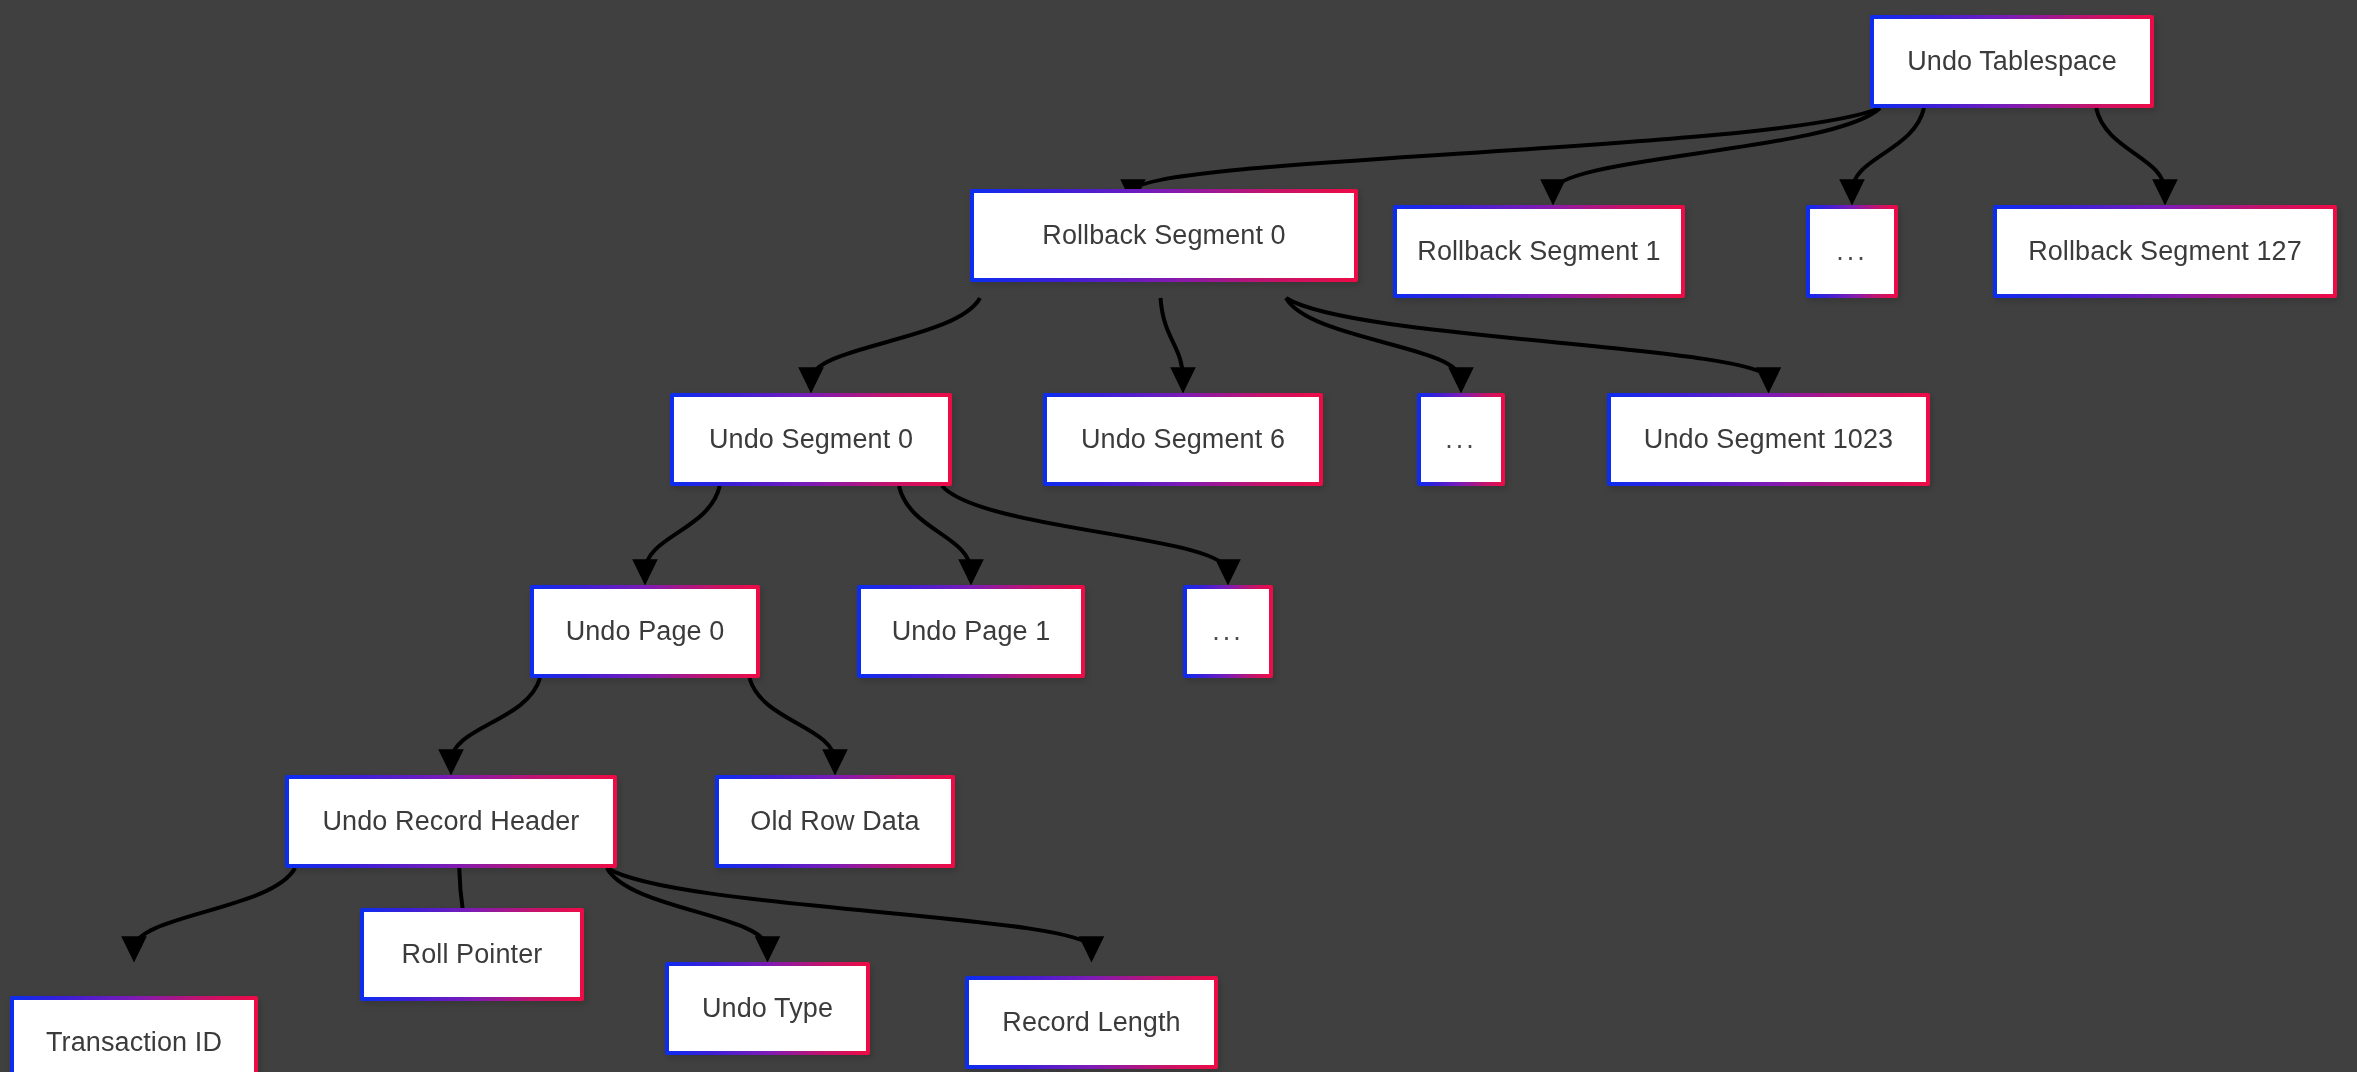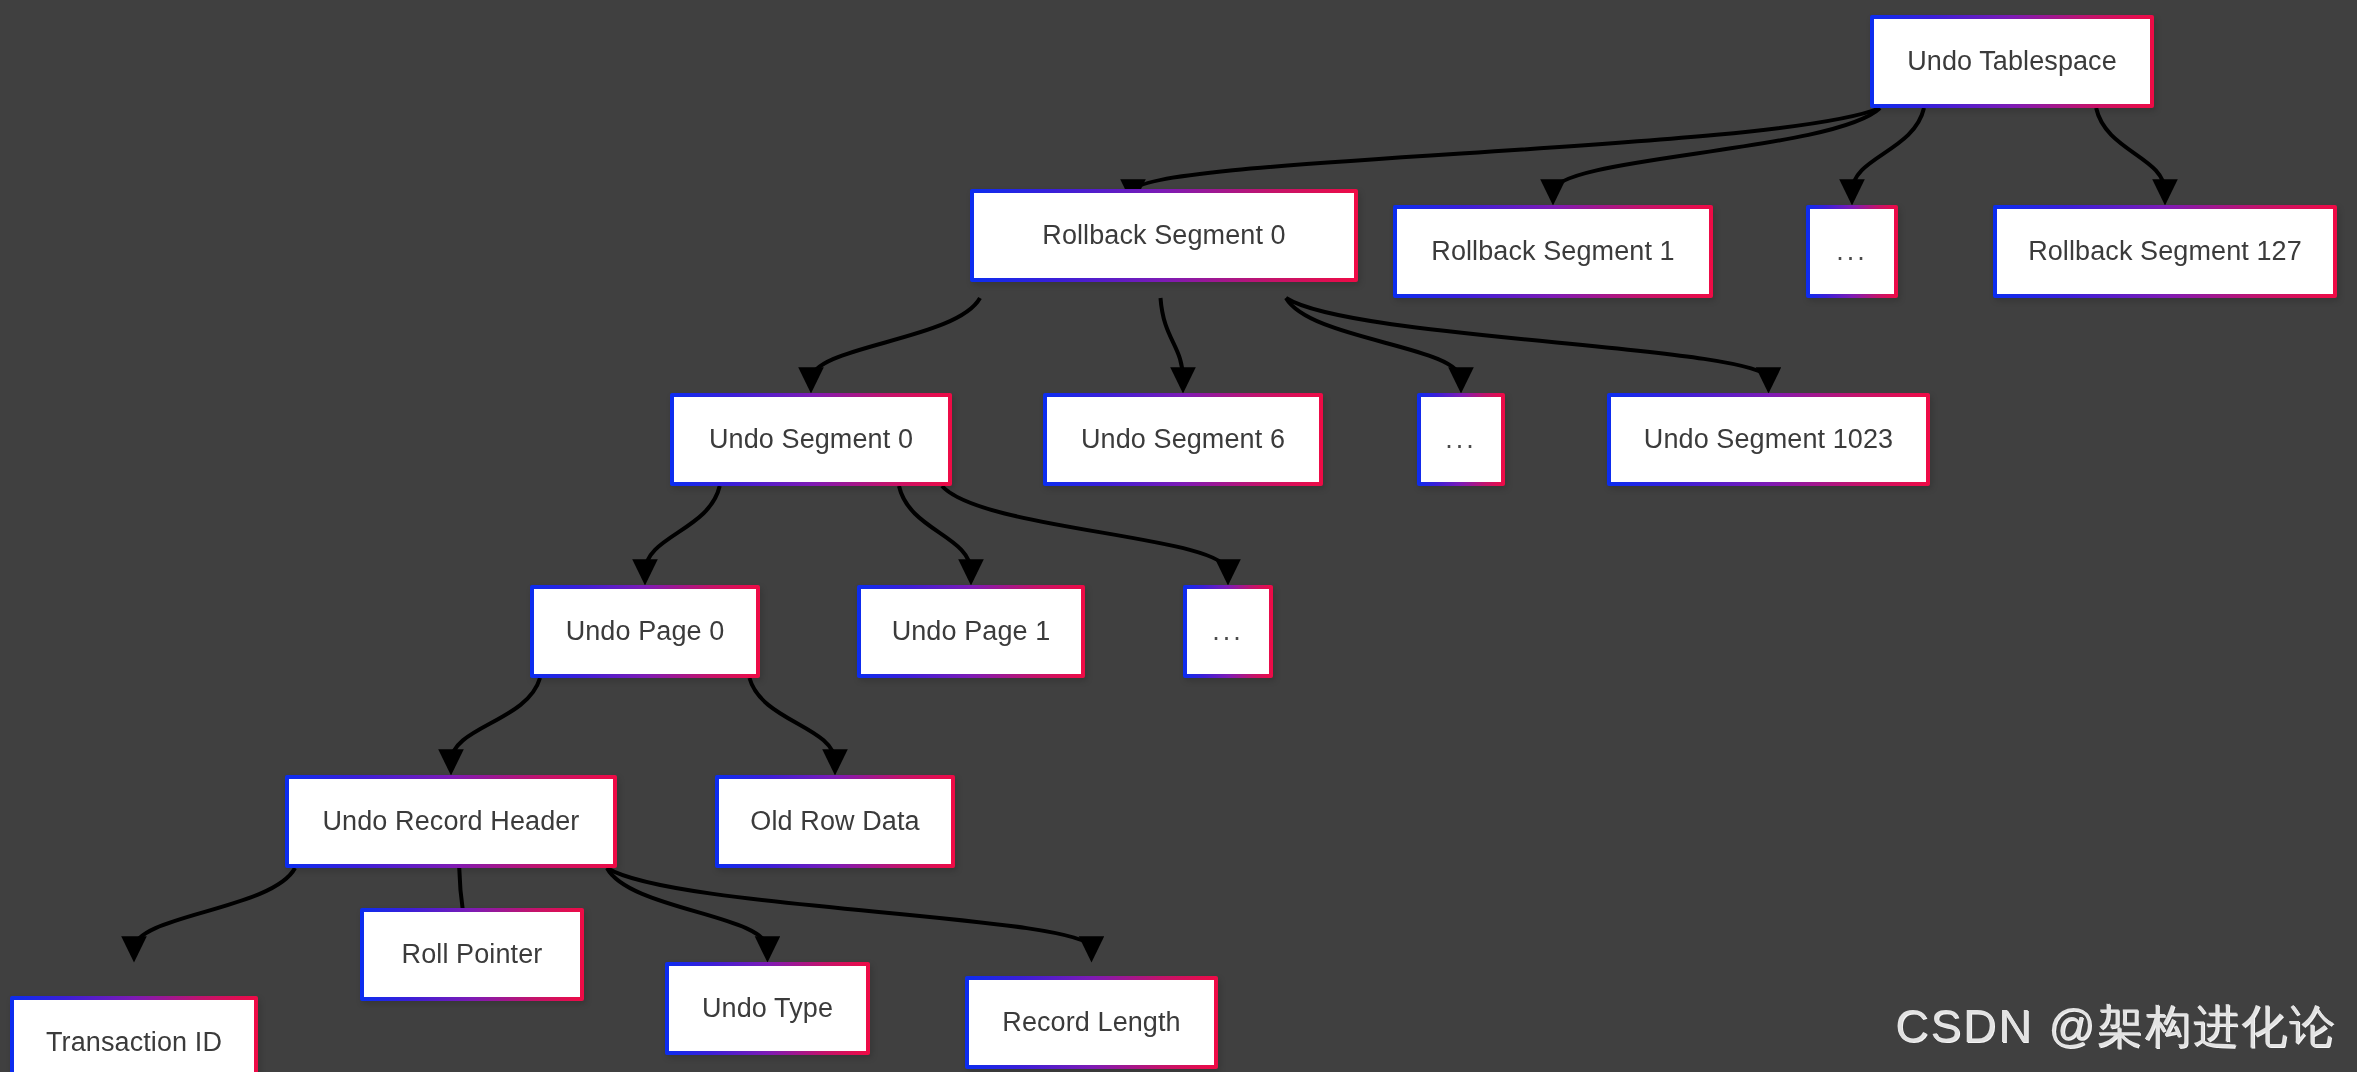--- a/index.html
+++ b/index.html
@@ -102,21 +102,21 @@
       </g>
   </svg>
 
   <div id="nodes">
       <div class="node" id="node-undo-tablespace" style="left: 1870px; top: 15px; width: 284px; height: 93px;">
         <span class="label">Undo Tablespace</span>
       </div>
       <div class="node" id="node-rollback-segment-0" style="left: 970px; top: 189px; width: 388px; height: 93px;">
         <span class="label">Rollback Segment 0</span>
       </div>
-      <div class="node" id="node-rollback-segment-1" style="left: 1393px; top: 205px; width: 320px; height: 93px; text-align: center;">
+      <div class="node" id="node-rollback-segment-1" style="left: 1393px; top: 205px; width: 292px; height: 93px; text-align: center;">
         <span class="label">Rollback Segment 1</span>
       </div>
       <div class="node ellipsis" id="node-rollback-ellipsis" style="left: 1806px; top: 205px; width: 92px; height: 93px;">
         <span class="label">...</span>
       </div>
       <div class="node" id="node-rollback-segment-127" style="left: 1993px; top: 205px; width: 344px; height: 93px;">
         <span class="label">Rollback Segment 127</span>
       </div>
       <div class="node" id="node-undo-segment-0" style="left: 670px; top: 393px; width: 282px; height: 93px;">
         <span class="label">Undo Segment 0</span>
@@ -152,14 +152,13 @@
         <span class="label">Roll Pointer</span>
       </div>
       <div class="node" id="node-undo-type" style="left: 665px; top: 962px; width: 205px; height: 93px;">
         <span class="label">Undo Type</span>
       </div>
       <div class="node" id="node-record-length" style="left: 965px; top: 962px; width: 253px; height: 93px; margin-top: 14px;">
         <span class="label">Record Length</span>
       </div>
     </div>
 
-  <div id="watermark">CSDN @架构进化论</div>
 </div>
 
 </body></html>

